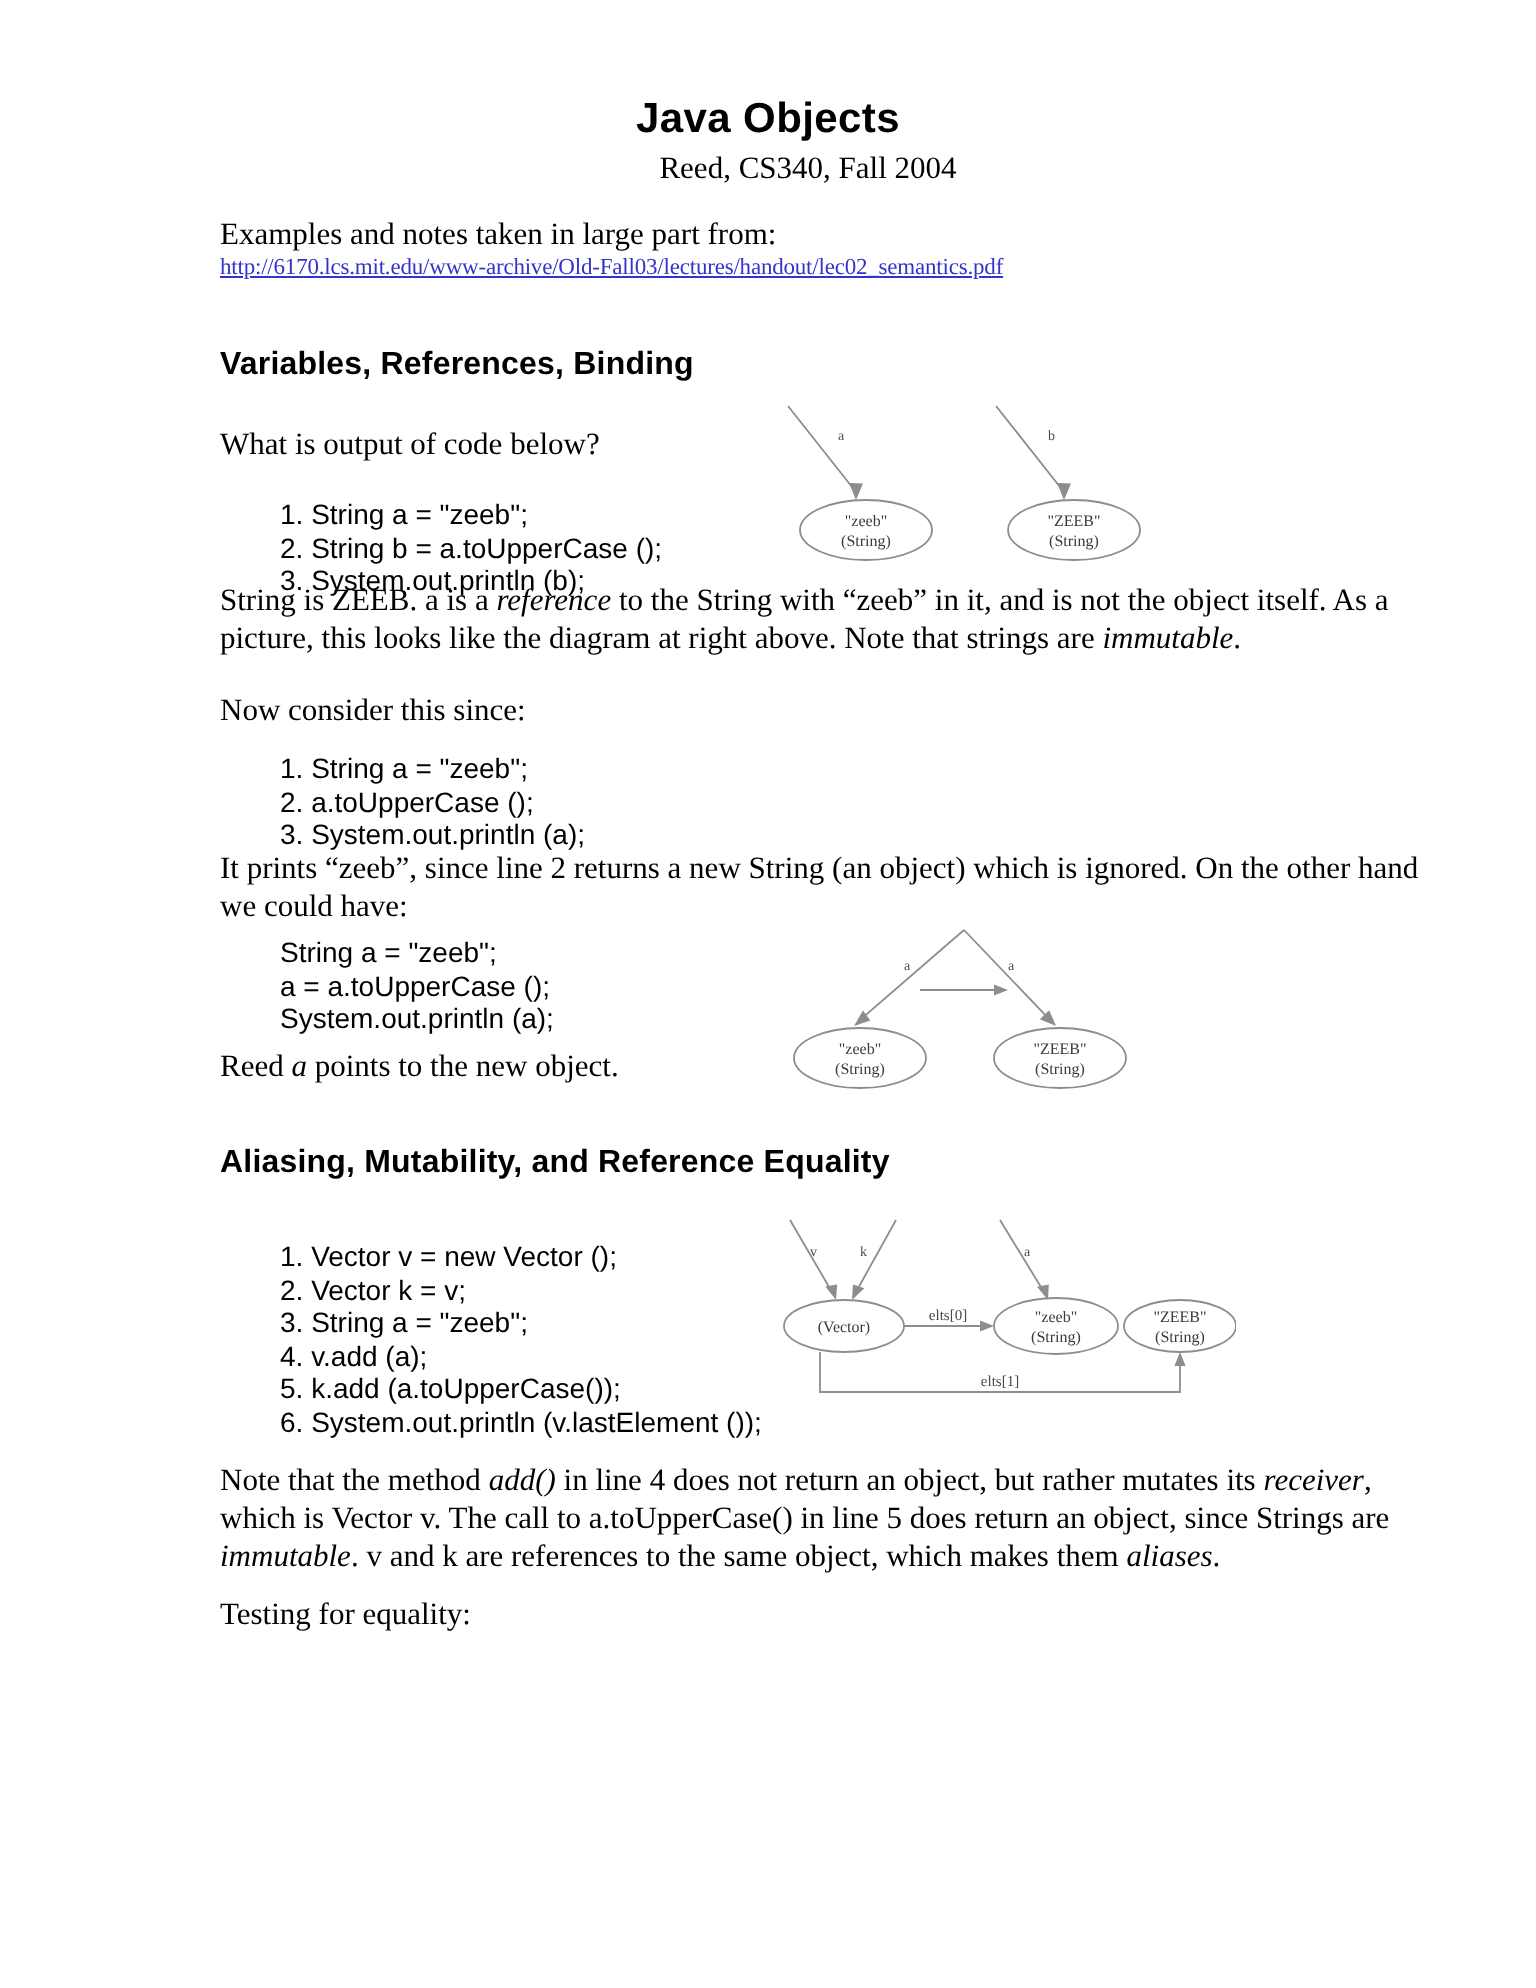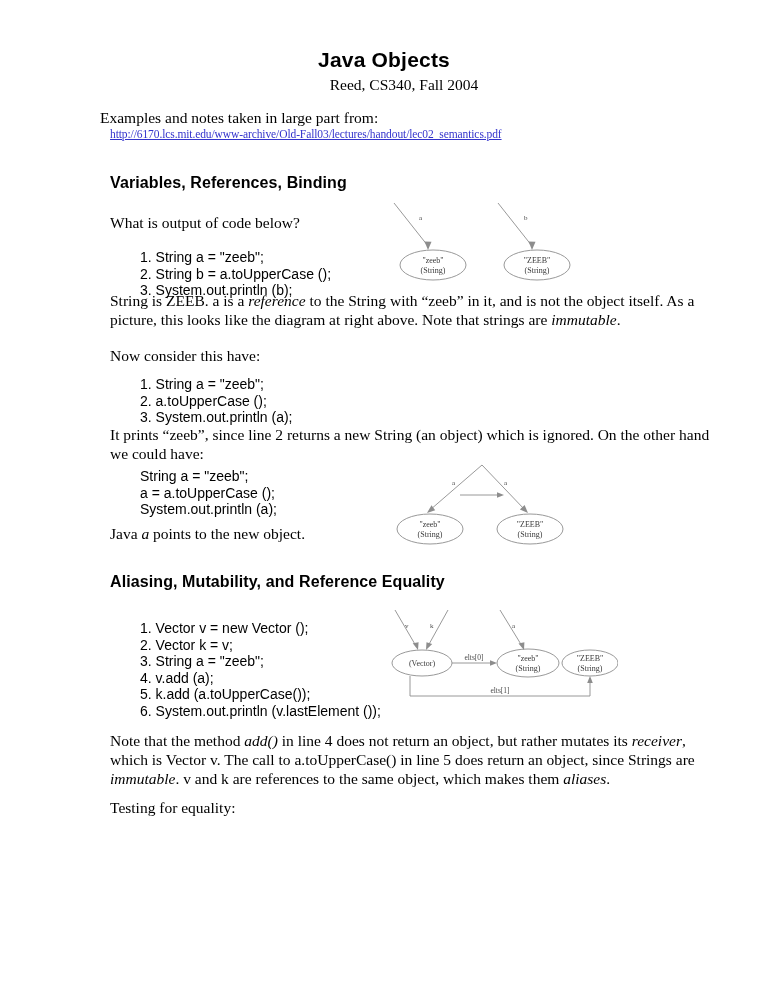--- a/index.html
+++ b/index.html
@@ -112,21 +112,21 @@
   .arrhead { fill: #8d8d8d; }
 </style>
 </head>
 <body>
 
 <div class="page">
 
   <div class="doc-title">Java Objects</div>
   <div class="doc-subtitle">Reed, CS340, Fall 2004</div>
 
-  <div class="para" style="left:100px; top:108px; width:560px;">
+  <div class="para" style="left:110px; top:108px; width:560px;">
     <span>Examples and notes taken in large part from:</span>
   </div>
   <a class="link" href="#" style="left:110px; top:128px;">http://6170.lcs.mit.edu/www-archive/Old-Fall03/lectures/handout/lec02_semantics.pdf</a>
 
   <div class="heading" style="left:110px; top:174px;">Variables, References, Binding</div>
 
   <div class="para" style="left:110px; top:213px; width:300px;">
     <span>What is output of code below?</span>
   </div>
 
@@ -153,21 +153,21 @@
       <text class="dnode" x="152" y="65" text-anchor="middle">"ZEEB"</text>
       <text class="dnode" x="152" y="75" text-anchor="middle">(String)</text>
     </svg>
   </div>
 
   <div class="para" style="left:110px; top:291px; width:602px;">
     <span>String is ZEEB.  a is a </span><span class="it">reference</span><span> to the String with “zeeb” in it, and is not the object itself.  As a picture, this looks like the diagram at right above.  Note that strings are </span><span class="it">immutable</span><span>.</span>
   </div>
 
   <div class="para" style="left:110px; top:346px; width:300px;">
-    <span>Now consider this have:</span>
+    <span>Now consider this since:</span>
   </div>
 
   <div class="code" style="left:140px; top:376px;">1. String a = "zeeb";
 2. a.toUpperCase ();
 3. System.out.println (a);</div>
 
   <div class="para" style="left:110px; top:425px; width:602px;">It prints “zeeb”, since line 2 returns a new String (an object) which is ignored.  On the other hand we could have:</div>
 
   <div class="code" style="left:140px; top:468px;">String a = "zeeb";
 a = a.toUpperCase ();
@@ -191,21 +191,21 @@
       <text class="dnode" x="48" y="65" text-anchor="middle">"zeeb"</text>
       <text class="dnode" x="48" y="75" text-anchor="middle">(String)</text>
 
       <ellipse class="ell" cx="148" cy="67" rx="33" ry="15"></ellipse>
       <text class="dnode" x="148" y="65" text-anchor="middle">"ZEEB"</text>
       <text class="dnode" x="148" y="75" text-anchor="middle">(String)</text>
     </svg>
   </div>
 
   <div class="para" style="left:110px; top:524px; width:300px;">
-    <span>Java </span><span class="it">a</span><span> points to the new object.</span>
+    <span>Reed </span><span class="it">a</span><span> points to the new object.</span>
   </div>
 
   <div class="heading" style="left:110px; top:573px;">Aliasing, Mutability, and Reference Equality</div>
 
   <div class="code" style="left:140px; top:620px;">1. Vector v = new Vector ();
 2. Vector k = v;
 3. String a = "zeeb";
 4. v.add (a);
 5. k.add (a.toUpperCase());
 6. System.out.println (v.lastElement ());</div>

